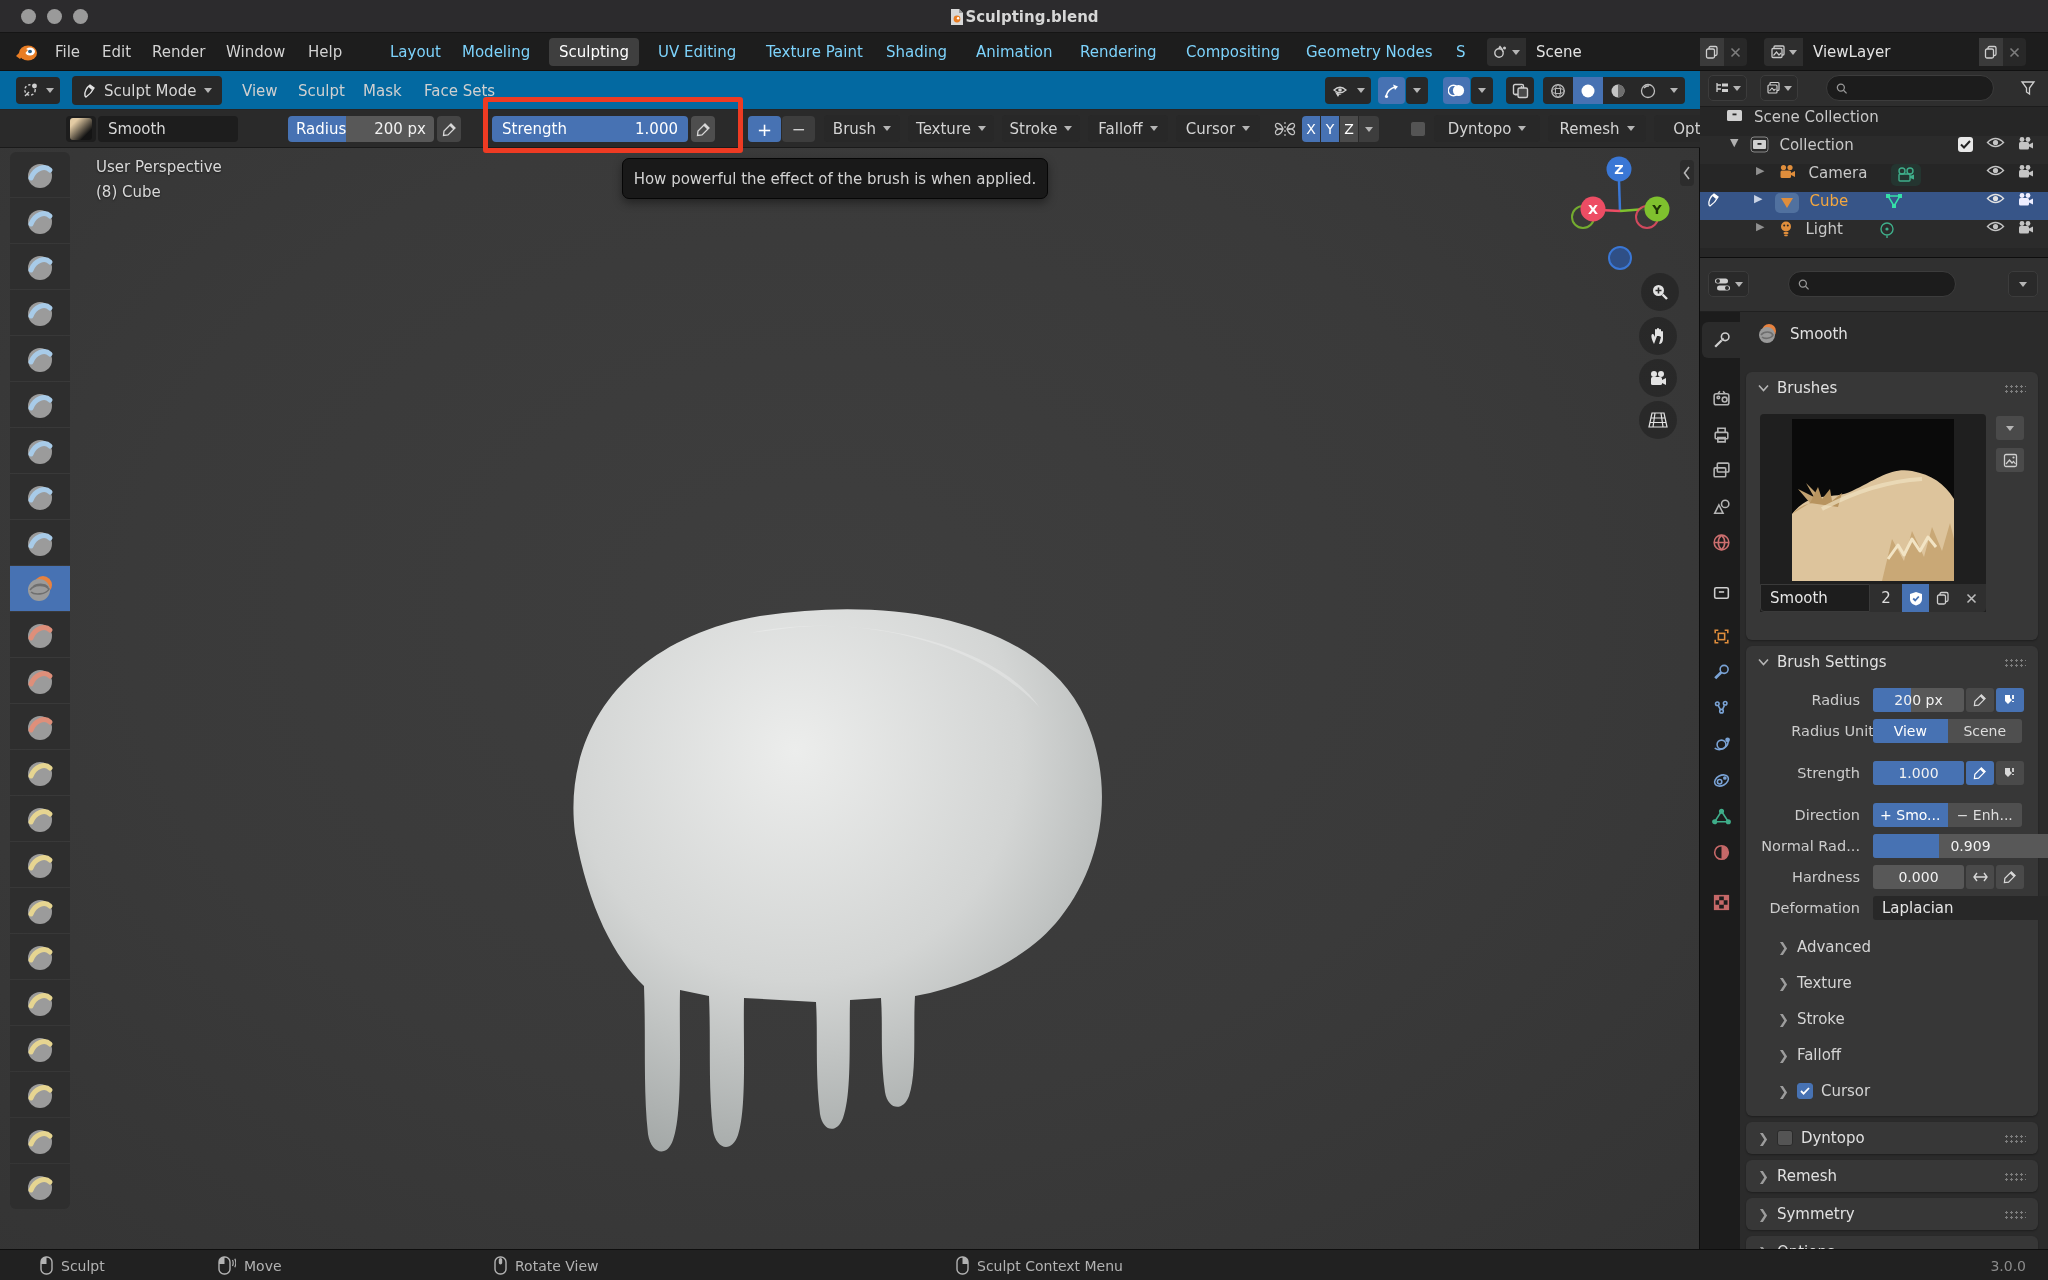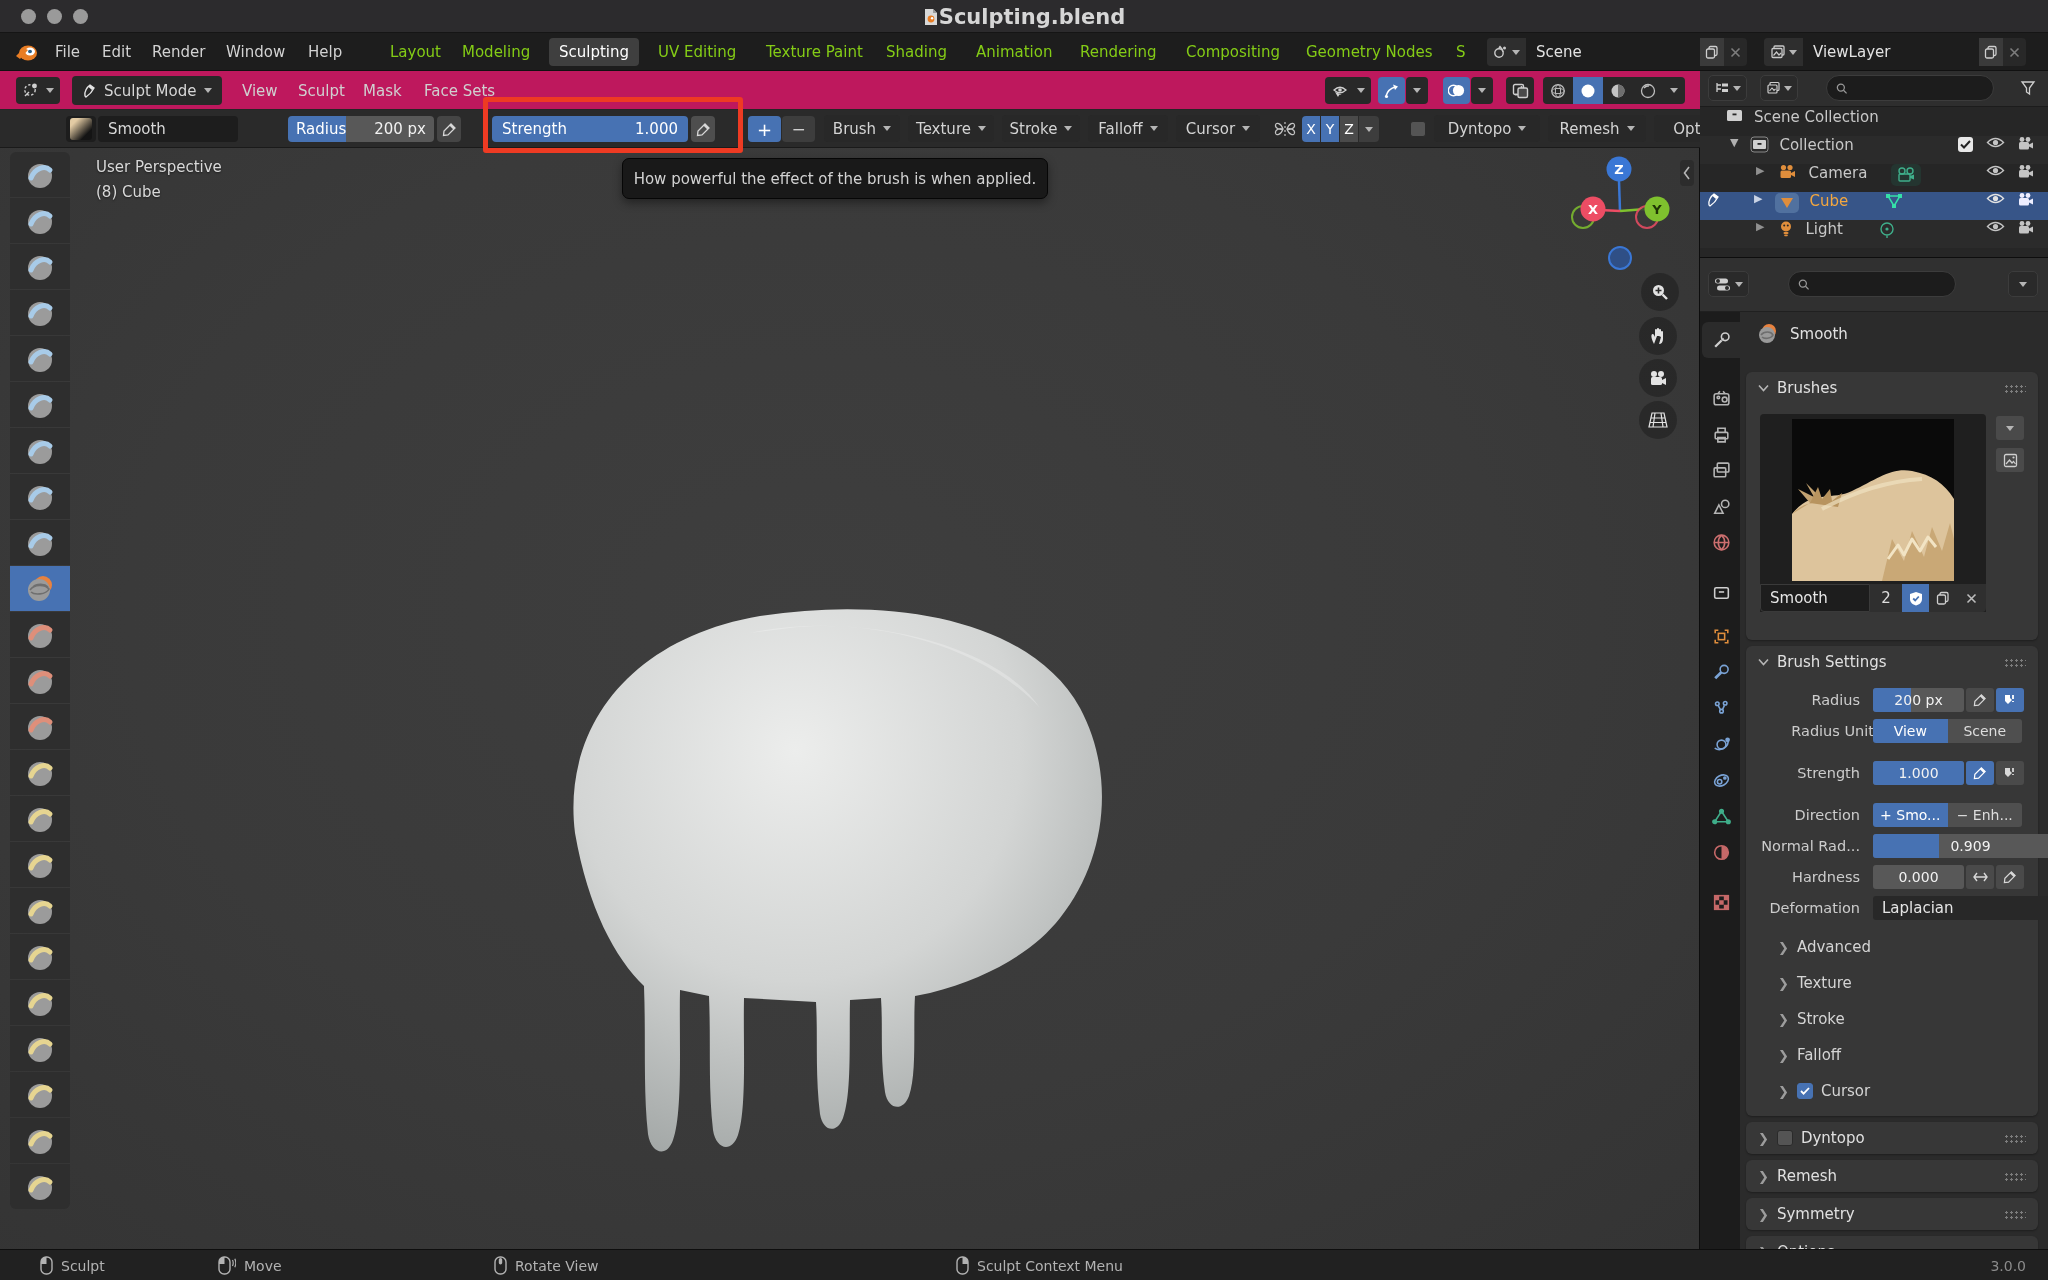--- a/index.html
+++ b/index.html
@@ -5,35 +5,35 @@
   * { margin:0; padding:0; box-sizing:border-box; }
   html,body { width:2048px; height:1280px; }
   body { position:relative; background:#1d1d1d; font-family:"DejaVu Sans",sans-serif; font-size:15px; color:#d8d8d8; overflow:hidden; }
   .abs { position:absolute; }
   .row { display:flex; align-items:center; }
   svg { display:block; }
 
   
   #titlebar { left:0; top:0; width:2048px; height:33px; background:#2c2b2d; border-bottom:1px solid #151515; }
   .tl { width:15px; height:15px; border-radius:50%; background:#9a9a9a; position:absolute; top:9px; }
-  #title-center { position:absolute; left:0; right:0; top:0; height:33px; display:flex; align-items:center; justify-content:center; color:#d6d6d6; font-size:21px; font-weight:bold; }
+  #title-center { position:absolute; left:0; right:0; top:0; height:33px; display:flex; align-items:center; justify-content:center; color:#d6d6d6; font-size:15px; font-weight:bold; }
 
   
   #topbar { left:0; top:33px; width:2048px; height:38px; background:#1d1d1d; border-bottom:1px solid #111; }
   .menu-item { position:absolute; top:0; height:38px; display:flex; align-items:center; color:#d2d2d2; font-size:15px; }
-  .ws { position:absolute; top:5px; height:28px; display:flex; align-items:center; padding:0 10px; color:#84cc16; font-size:15px; border-radius:4px; white-space:nowrap; }
+  .ws { position:absolute; top:5px; height:28px; display:flex; align-items:center; padding:0 10px; color:#7dd3fc; font-size:15px; border-radius:4px; white-space:nowrap; }
   .ws.active { background:#3f3f3f; color:#ffffff; }
   .idblock { position:absolute; top:5px; height:28px; display:flex; align-items:stretch; border-radius:4px; overflow:hidden; background:#282828; }
   .idblock .icoseg { display:flex; align-items:center; gap:3px; padding:0 6px; background:#2e2e2e; }
   .idblock .nameseg { display:flex; align-items:center; padding:0 10px; background:#1d1d1d; min-width:118px; color:#e2e2e2; }
   .idblock .miniseg { display:flex; align-items:center; padding:0 5px; background:#3a3a3a; }
   .idblock .xseg { display:flex; align-items:center; padding:0 6px; color:#777; }
 
   
-  #toolrow1 { left:0; top:71px; width:1700px; height:39px; background:#be185d; border-bottom:1px solid #262626; }
+  #toolrow1 { left:0; top:71px; width:1700px; height:39px; background:#0369a1; border-bottom:1px solid #262626; }
   #toolrow2 { left:0; top:110px; width:1700px; height:38px; background:#2a2a2a; border-bottom:1px solid #1a1a1a; overflow:hidden; }
   .btn { background:#282828; border-radius:4px; height:27px; display:flex; align-items:center; justify-content:center; gap:7px; padding:0 10px; color:#d6d6d6; }
   .chev { width:0; height:0; border-left:4px solid transparent; border-right:4px solid transparent; border-top:5px solid #b5b5b5; }
   .hmenu { color:#d0d0d0; }
   .popover { position:absolute; top:5px; height:27px; background:#282828; border-radius:4px; display:flex; align-items:center; justify-content:center; gap:7px; color:#d4d4d4; }
   .field { position:absolute; top:6px; height:26px; border-radius:4px; overflow:hidden; display:flex; align-items:center; }
   .iconbtn { position:absolute; top:6px; height:26px; width:24px; border-radius:4px; background:#454545; display:flex; align-items:center; justify-content:center; }
   .xyz { position:absolute; top:6px; height:26px; width:18px; display:flex; align-items:center; justify-content:center; color:#fff; font-size:14px; background:#4a4a4a; }
   .blue { background:#4772b3 !important; color:#fff !important; }
 

